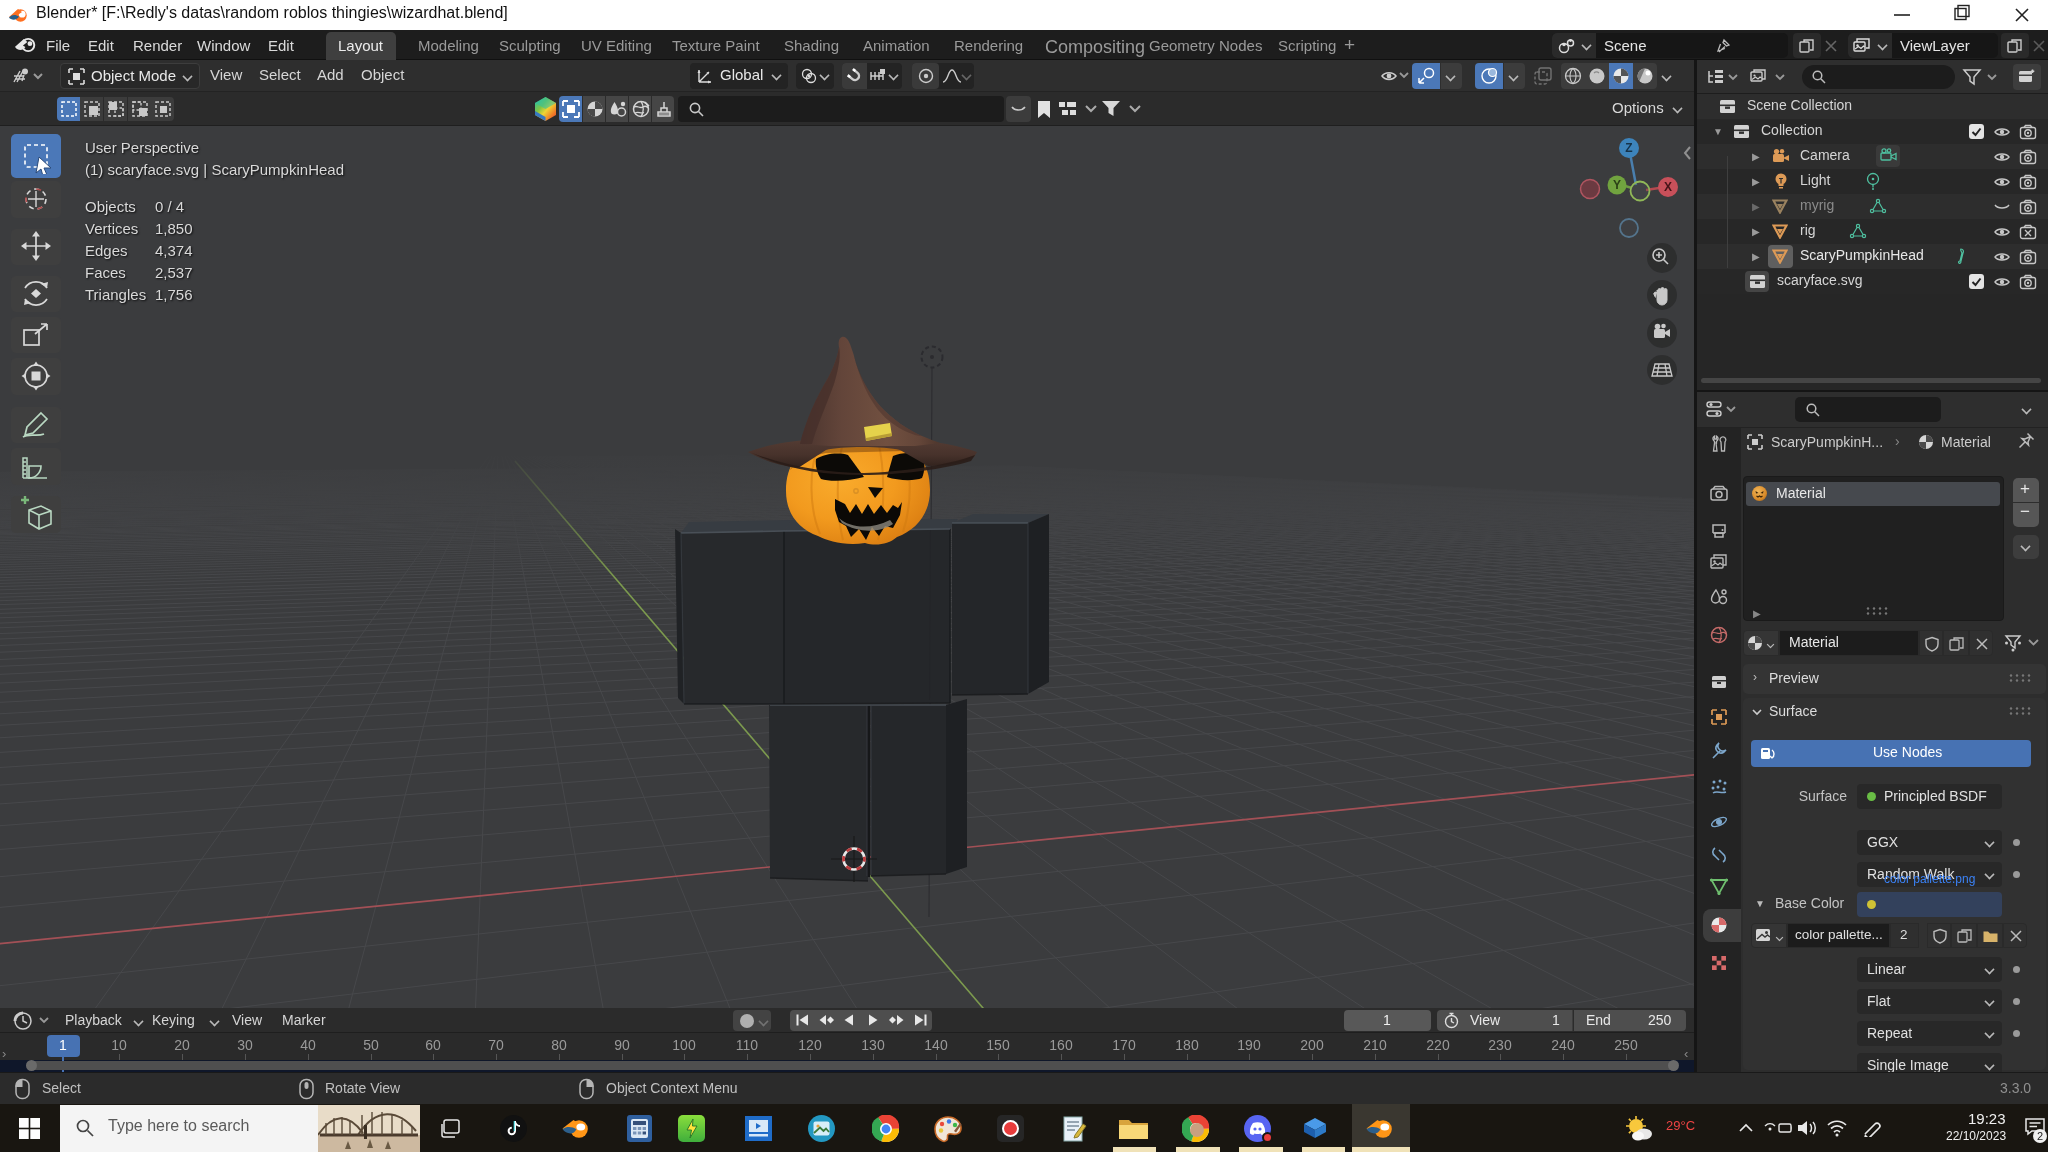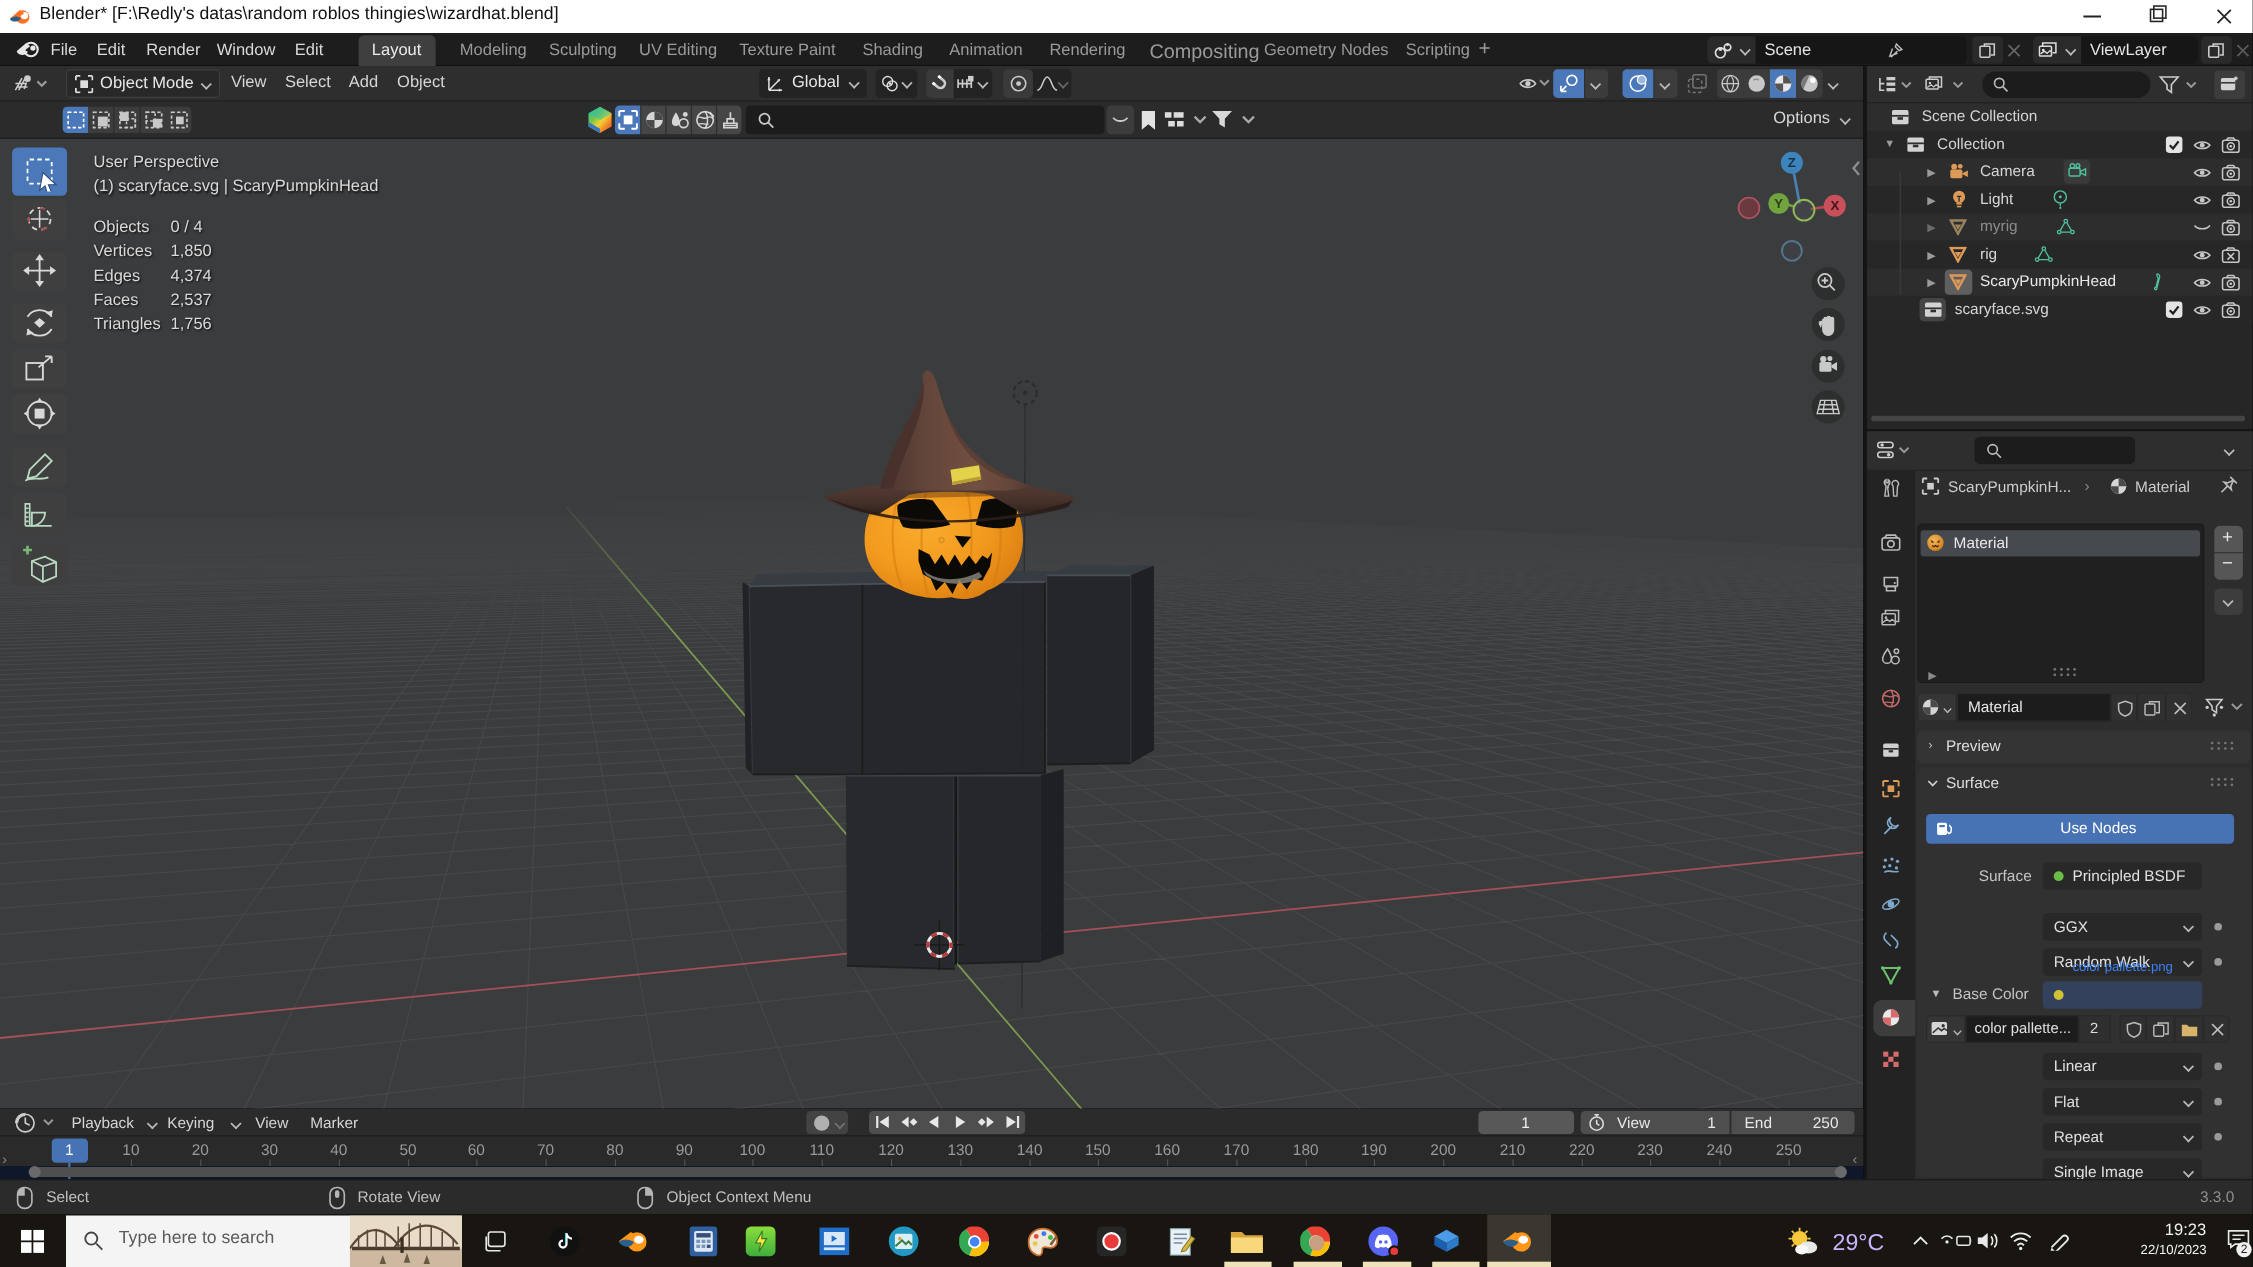--- a/index.html
+++ b/index.html
@@ -1223,21 +1223,21 @@
     <div class="ab" style="left:1176px;top:43px;width:44px;height:5px;background:#f0e2b8"></div>
     <div class="ab" style="left:1239px;top:43px;width:44px;height:5px;background:#f0e2b8"></div>
     <div class="ab" style="left:1302px;top:43px;width:43px;height:5px;background:#f0e2b8"></div>
     <div class="ab" style="left:1352px;top:43px;width:58px;height:5px;background:#f0e2b8"></div>
     <svg class="ab" style="left:1624px;top:12px" width="30" height="26" viewBox="0 0 30 26">
  <circle cx="12" cy="10" r="7" fill="#f8c83c"></circle>
  <path d="M12 0 V3 M12 17 V20 M2 10 H5 M19 10 H22 M4.9 2.9 L7 5 M17 15 L19.1 17.1 M19.1 2.9 L17 5 M7 15 L4.9 17.1" stroke="#f8c83c" stroke-width="1.6"></path>
  <ellipse cx="20" cy="18" rx="8" ry="5.5" fill="#e8e8e8"></ellipse>
  <ellipse cx="14" cy="20" rx="6" ry="4.5" fill="#f8f8f8"></ellipse>
 </svg>
-    <span class="tx" style="left:1666px;top:14px;font-size:21px;color:#c4b5fd">29°C</span>
+    <span class="tx" style="left:1666px;top:14px;font-size:13px;color:#ef4444">29°C</span>
     <svg class="ab" style="left:1738px;top:18px" width="16" height="12" viewBox="0 0 16 12">
       <path d="M2 9 L8 3 L14 9" stroke="#e8e8e8" stroke-width="1.7" fill="none"></path>
     </svg>
     <svg class="ab" style="left:1762px;top:16px" width="30" height="16" viewBox="0 0 30 16">
       <path d="M3 6 C6 3 10 3 13 6" stroke="#e8e8e8" stroke-width="1.4" fill="none"></path>
       <circle cx="8" cy="9" r="1.5" fill="#e8e8e8"></circle>
       <rect x="17" y="4" width="12" height="8" rx="1.5" fill="none" stroke="#e8e8e8" stroke-width="1.4"></rect>
       <rect x="29.5" y="6.5" width="1.5" height="3" fill="#e8e8e8"></rect>
     </svg>
     <svg class="ab" style="left:1796px;top:15px" width="22" height="18" viewBox="0 0 22 18">

